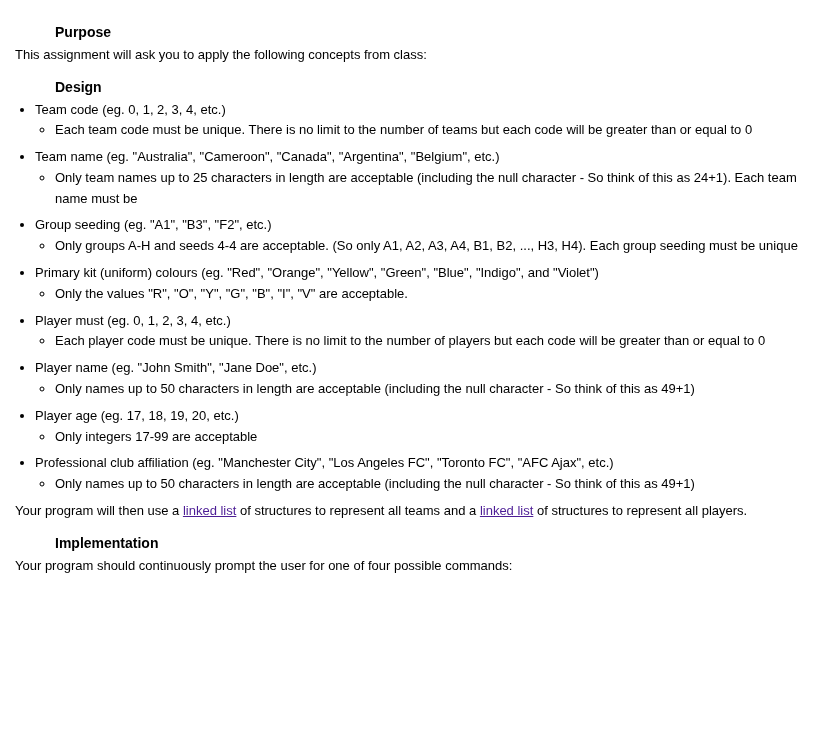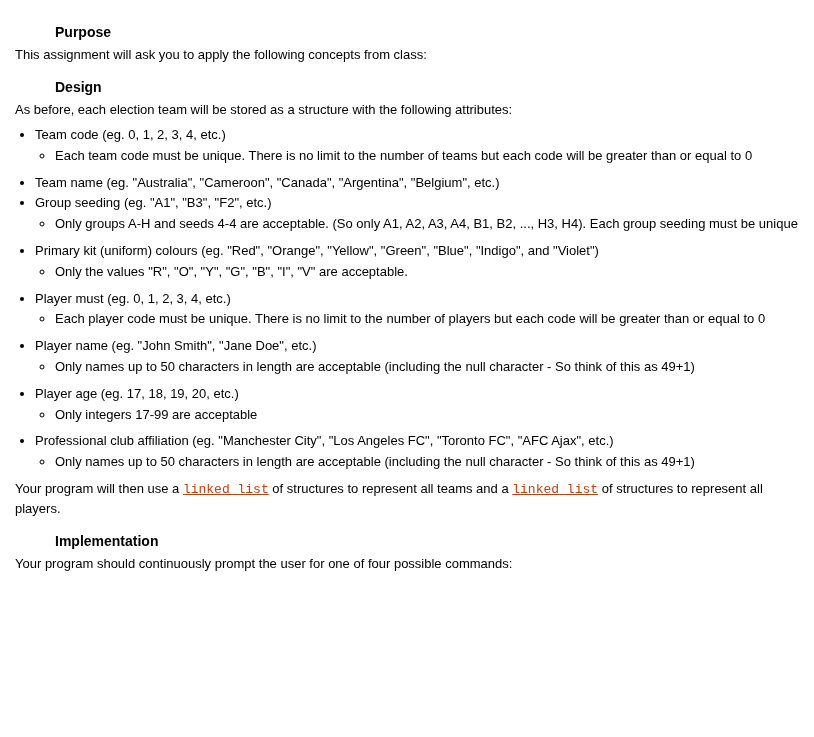--- a/index.html
+++ b/index.html
@@ -36,48 +36,49 @@
       list-style-type: disc;
       line-height: 1.6;
     }
     ul ul {
       margin-left: 20px;
     }
     ul ul li {
       list-style-type: circle;
     }
     a {
-      color: #c2410c;
+      color: #4c1d95;
       text-decoration: underline;
-      font-family: Liberation Mono, monospace;
     }
     .italic {
       font-style: italic;
     }
   </style>
 </head>
 <body>
 
 <section>
   <h2>Purpose</h2>
   <p>This assignment will ask you to apply the following concepts from class:</p>
 </section>
 
 <section>
   <h2>Design</h2>
-  <p>As before, each election team will be stored as a structure with the following attributes:</p>
   <ul>
     <li>
       <span>Team code (eg. 0, 1, 2, 3, 4, etc.)</span>
       <ul>
         <li><span>Each team code must be unique. There is no limit to the number of teams but each code will be greater than or equal to 0</span></li>
       </ul>
     </li>
     <li>
       <span>Team name (eg. "Australia", "Cameroon", "Canada", "Argentina", "Belgium", etc.)</span>
+      <ul>
+        <li><span>Only team names up to 25 characters in length are acceptable (including the null character - So think of this as 24+1). Each team name must be</span></li>
+      </ul>
     </li>
     <li>
       <span>Group seeding (eg. "A1", "B3", "F2", etc.)</span>
       <ul>
         <li><span>Only groups A-H and seeds 4-4 are acceptable. (So only A1, A2, A3, A4, B1, B2, ..., H3, H4). Each group seeding must be unique</span></li>
       </ul>
     </li>
     <li>
       <span>Primary kit (uniform) colours (eg. "Red", "Orange", "Yellow", "Green", "Blue", "Indigo", and "Violet")</span>
       <ul>

